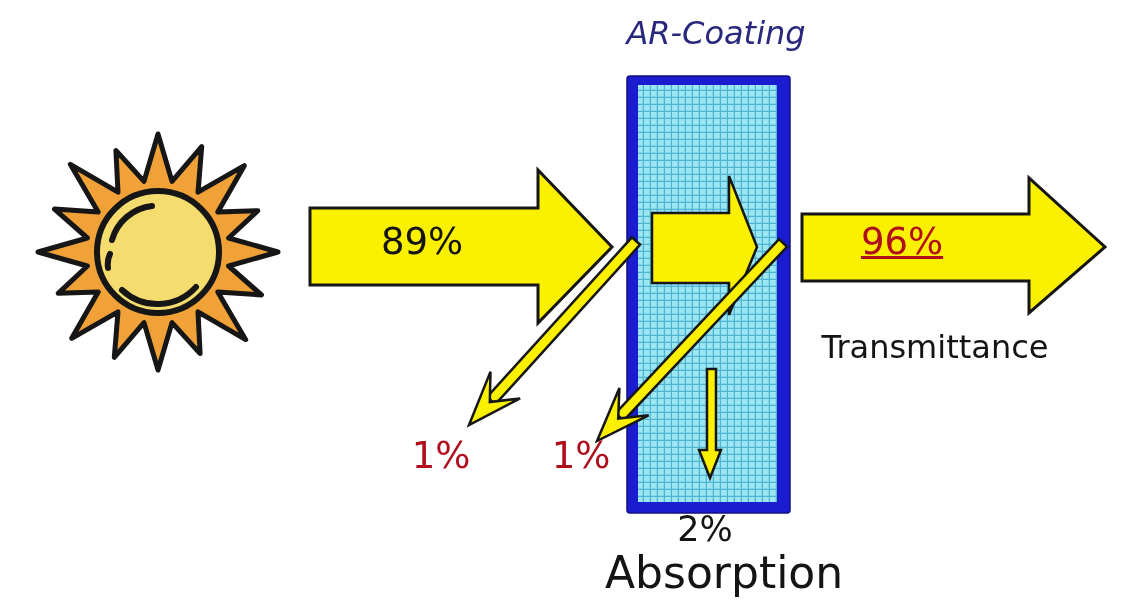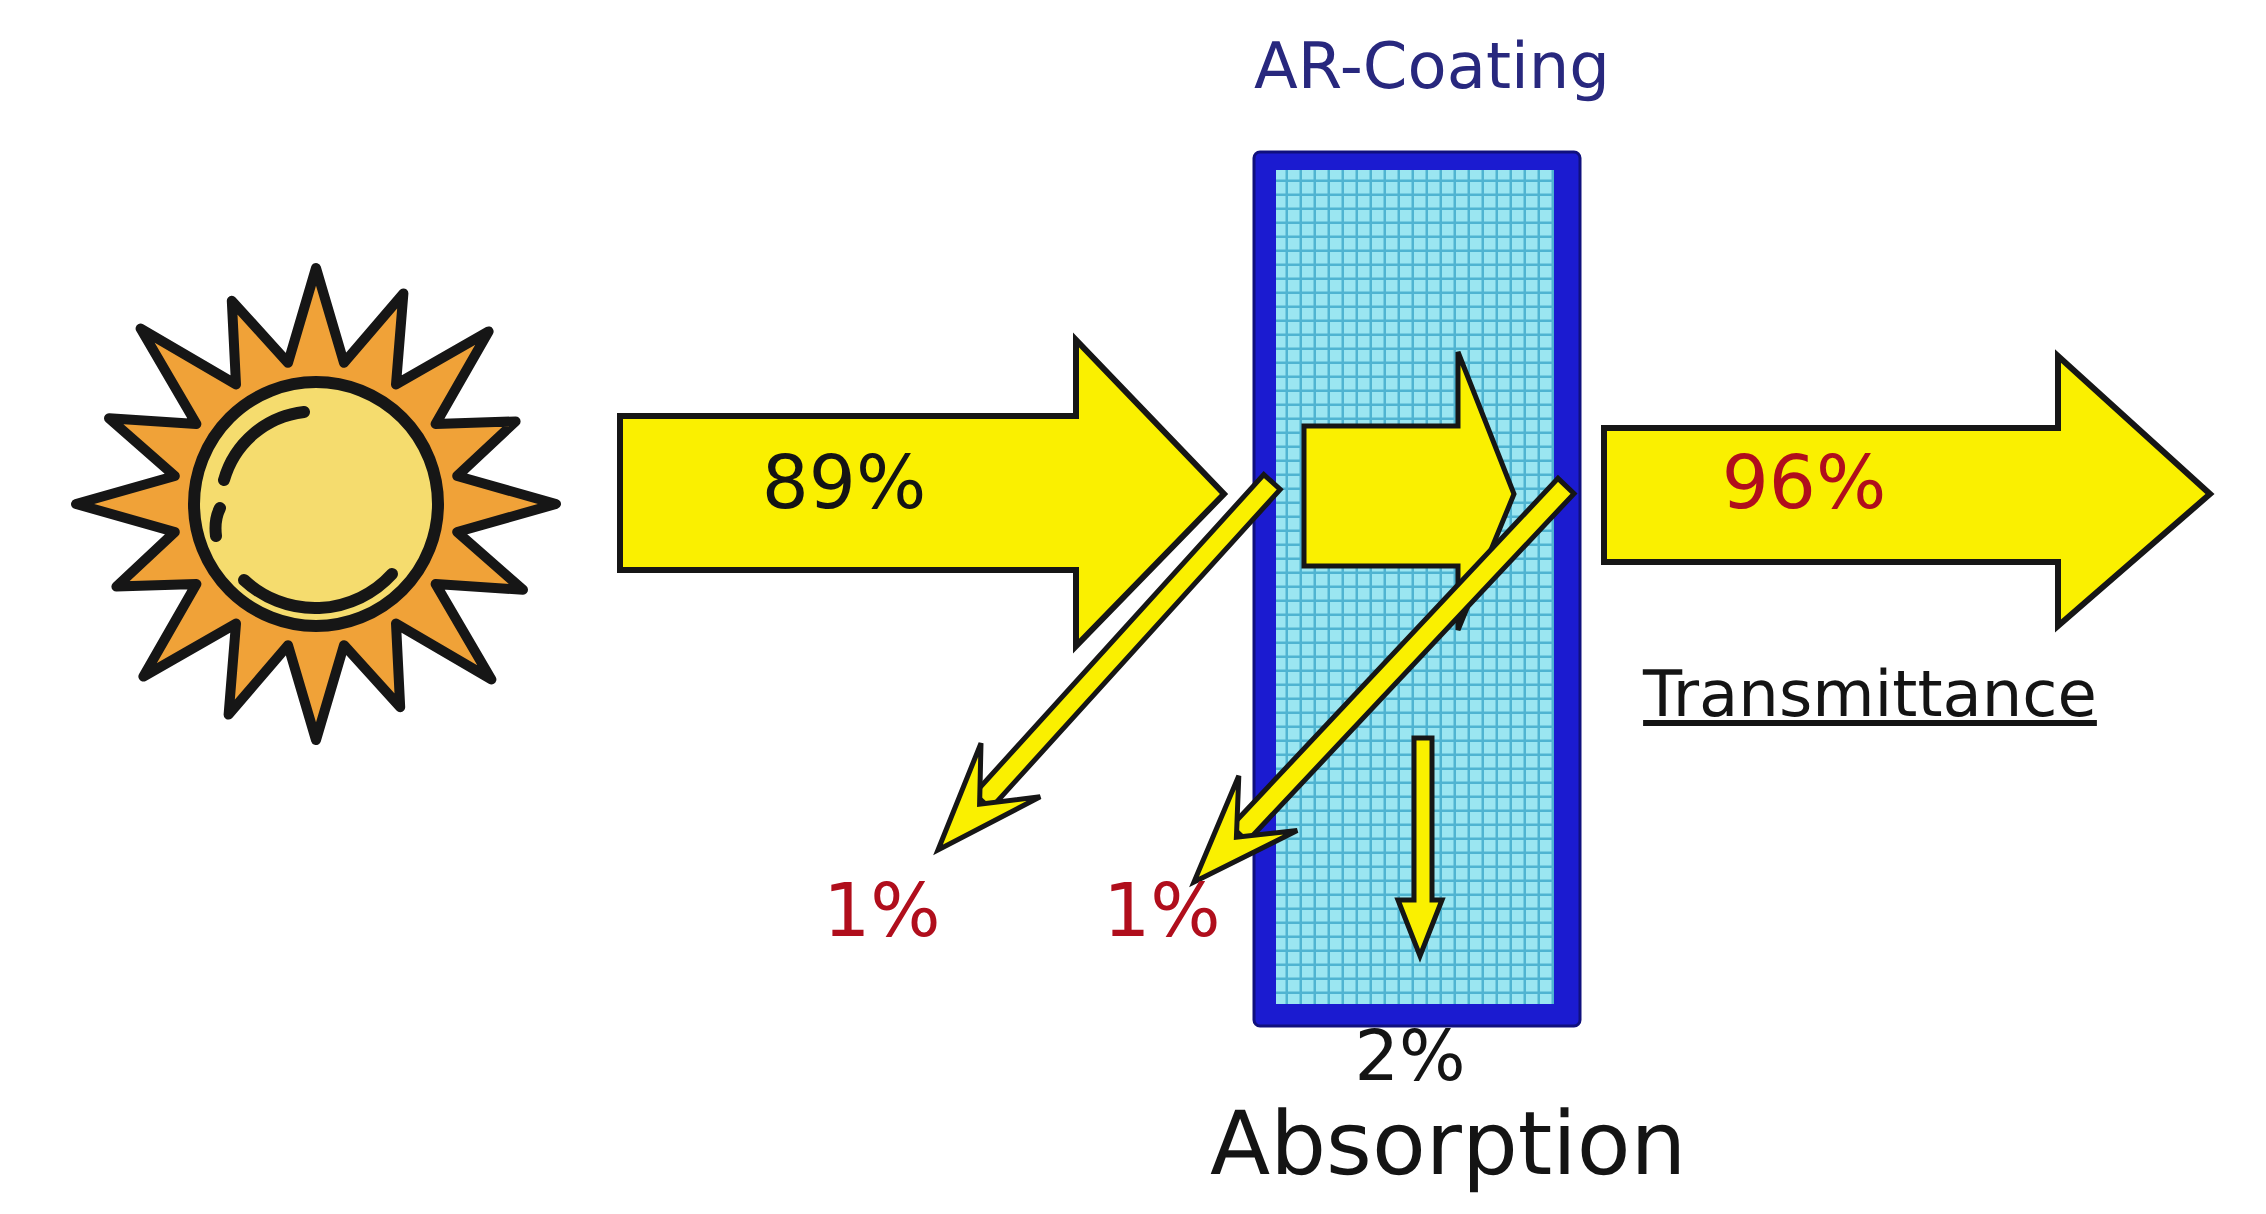--- a/index.html
+++ b/index.html
@@ -18,28 +18,28 @@
   html,body{margin:0;padding:0;}
   body{
     width:1133px;height:607px;overflow:hidden;
     background:var(--background);
     font-family:"DejaVu Sans","Liberation Sans",sans-serif;
   }
   .canvas{position:relative;width:1133px;height:607px;background:var(--background);}
   .art{position:absolute;left:0;top:0;}
 
   .label{position:absolute;text-align:center;line-height:1.15;white-space:nowrap;}
-  .navy{color:var(--title-navy);}
+  .navy{color:var(--title-navy);font-style:italic;}
   .black{color:var(--text-black);}
   .red{color:var(--percent-red);}
 
   .lbl-title{left:606px;top:15px;width:220px;font-size:32px;}
   .lbl-incident{left:347px;top:221px;width:150px;font-size:37px;}
-  .lbl-transmitted{left:827px;top:221px;width:150px;font-size:37px;}
-  .lbl-transmittance{left:810px;top:329px;width:250px;font-size:32px;text-decoration:underline;}
+  .lbl-transmitted{left:827px;top:221px;width:150px;font-size:37px;text-decoration:underline;}
+  .lbl-transmittance{left:810px;top:329px;width:250px;font-size:32px;}
   .lbl-ref1{left:391px;top:435px;width:100px;font-size:37px;}
   .lbl-ref2{left:531px;top:435px;width:100px;font-size:37px;}
   .lbl-reflectance{left:397px;top:478px;width:220px;font-size:32px;}
   .lbl-abs-val{left:655px;top:509px;width:100px;font-size:35px;}
   .lbl-absorption{left:605px;top:548px;width:220px;font-size:44px;}
 
   
   .yellow-shape{fill:var(--arrow-yellow);stroke:var(--ink);stroke-width:3;stroke-linejoin:miter;}
   .yellow-thin{fill:var(--arrow-yellow);stroke:var(--ink);stroke-width:2.5;stroke-linejoin:miter;}
   .panel-border{fill:var(--panel-border);stroke:#10107E;stroke-width:1.5;}

